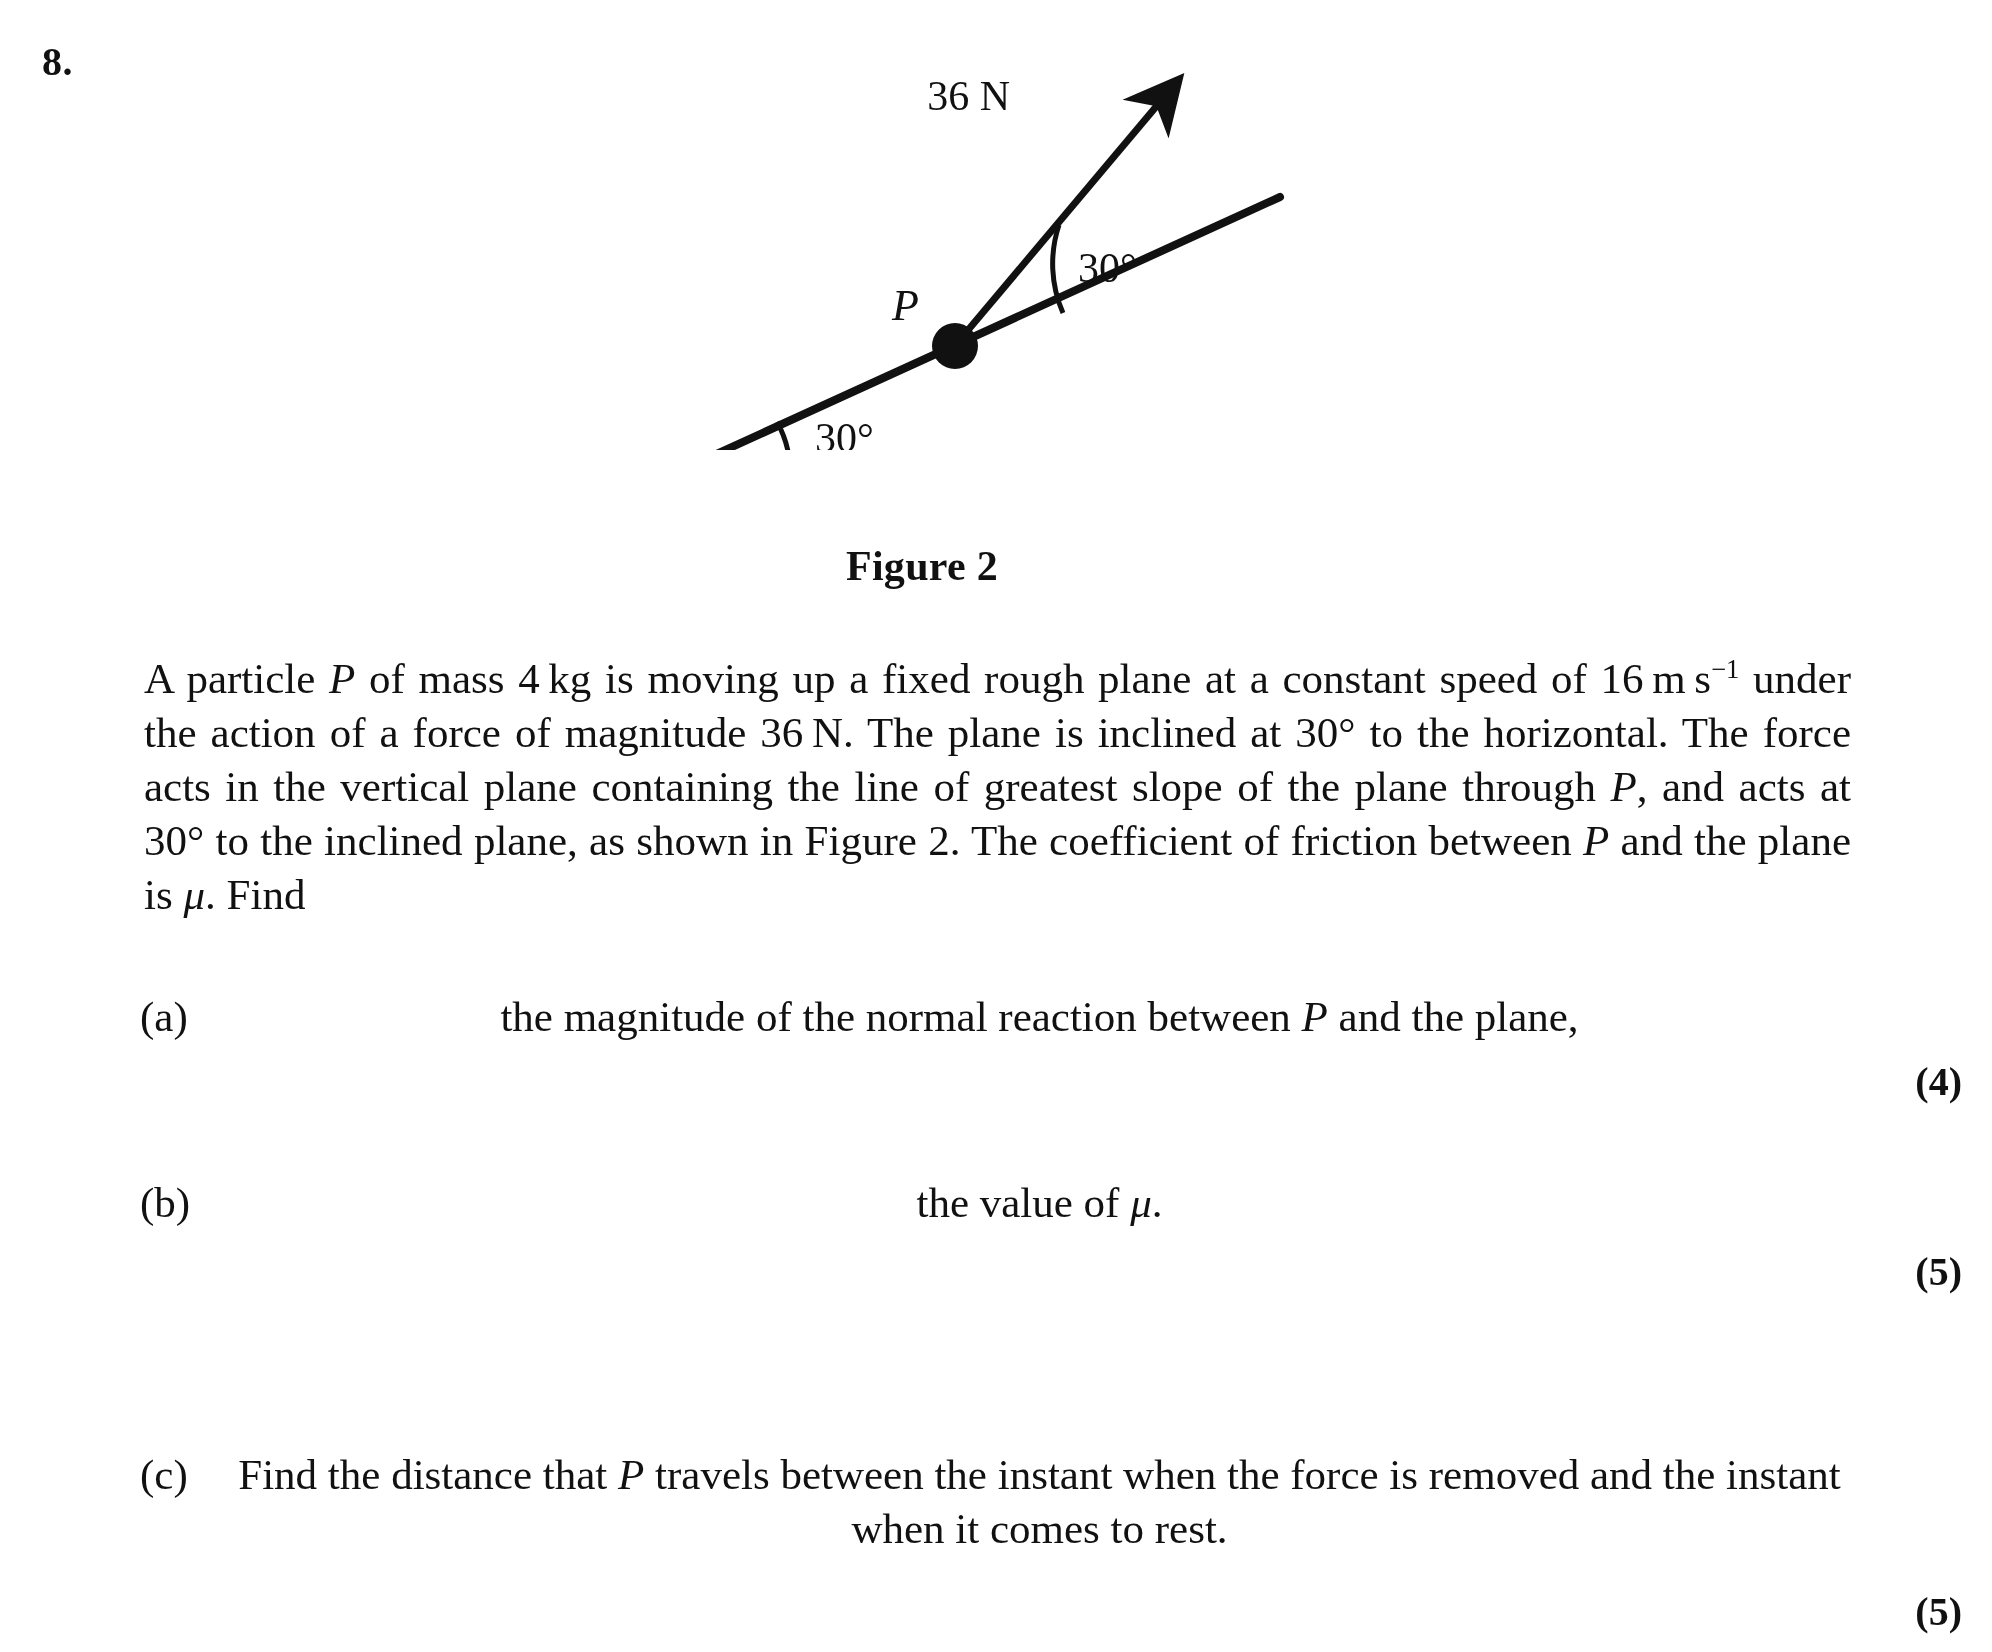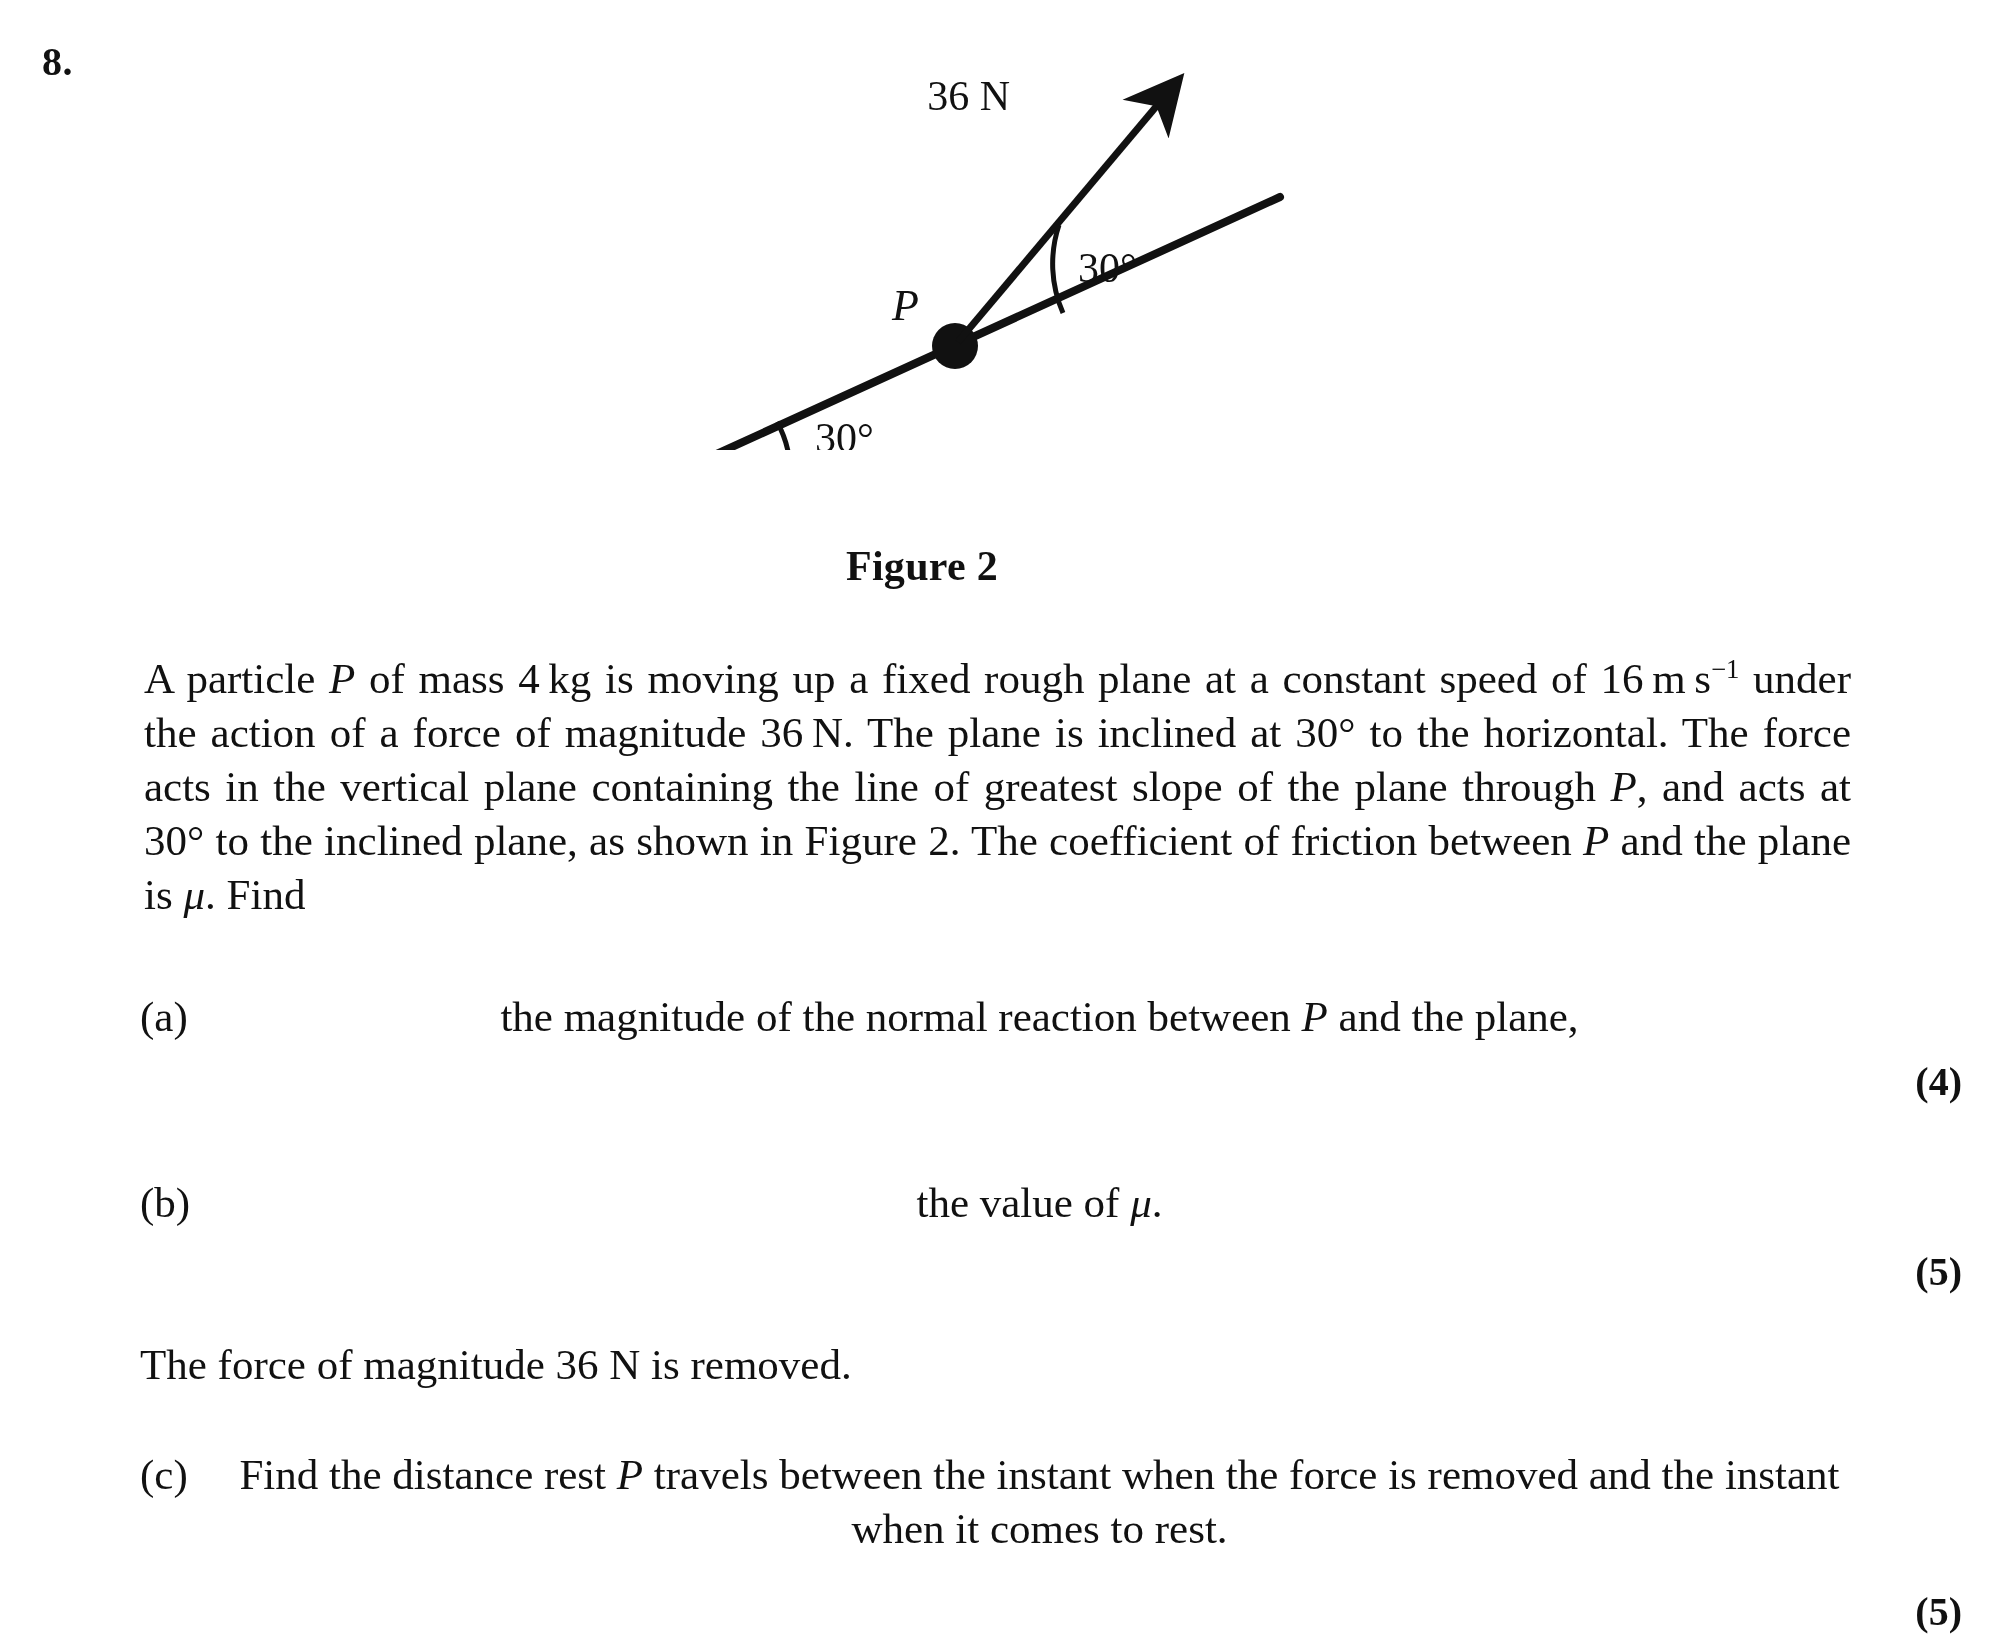--- a/index.html
+++ b/index.html
@@ -180,21 +180,20 @@
     <span class="ptext"><span>the magnitude of the normal reaction between </span><i>P</i><span> and the plane,</span></span>
   </div>
   <div class="marks marks-a">(4)</div>
 
   <div class="part part-b">
     <span class="marker">(b)</span>
     <span class="ptext"><span>the value of </span><i>μ</i><span>.</span></span>
   </div>
   <div class="marks marks-b">(5)</div>
 
-  <div class="standalone force-removed">The force of magnitude 36 N is removed.</div>
 
   <div class="part part-c">
     <span class="marker">(c)</span>
-    <span class="ptext"><span>Find the distance rest </span><i>P</i><span> travels between the instant when the force is removed and the instant when it comes to rest.</span></span>
+    <span class="ptext"><span>Find the distance that </span><i>P</i><span> travels between the instant when the force is removed and the instant when it comes to rest.</span></span>
   </div>
   <div class="marks marks-c">(5)</div>
 
 </div>
 
 </body></html>

